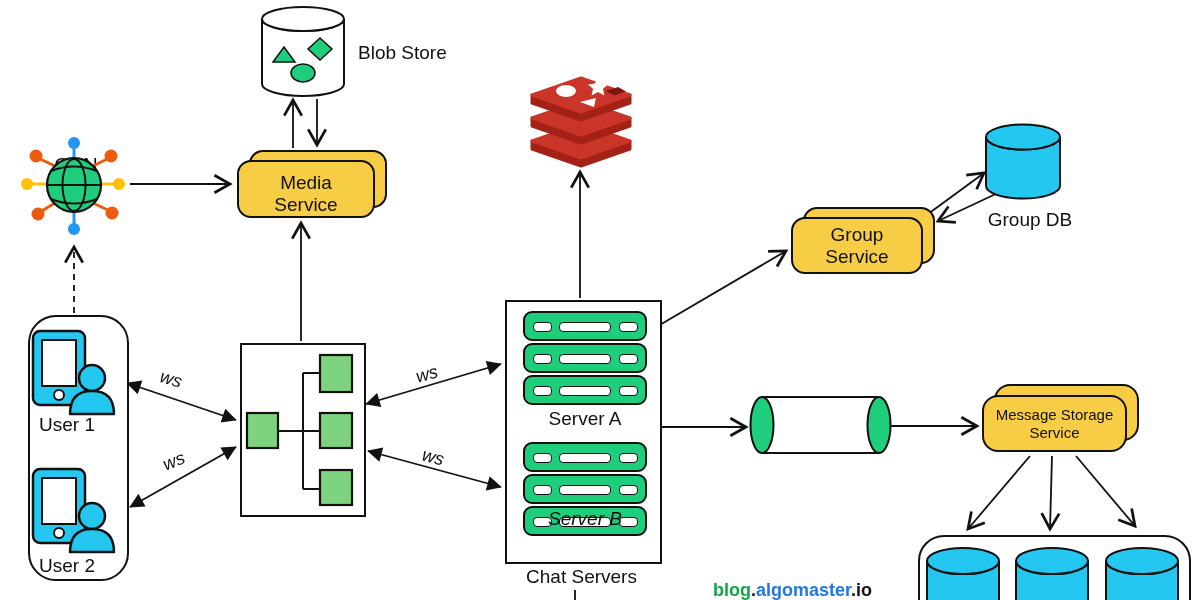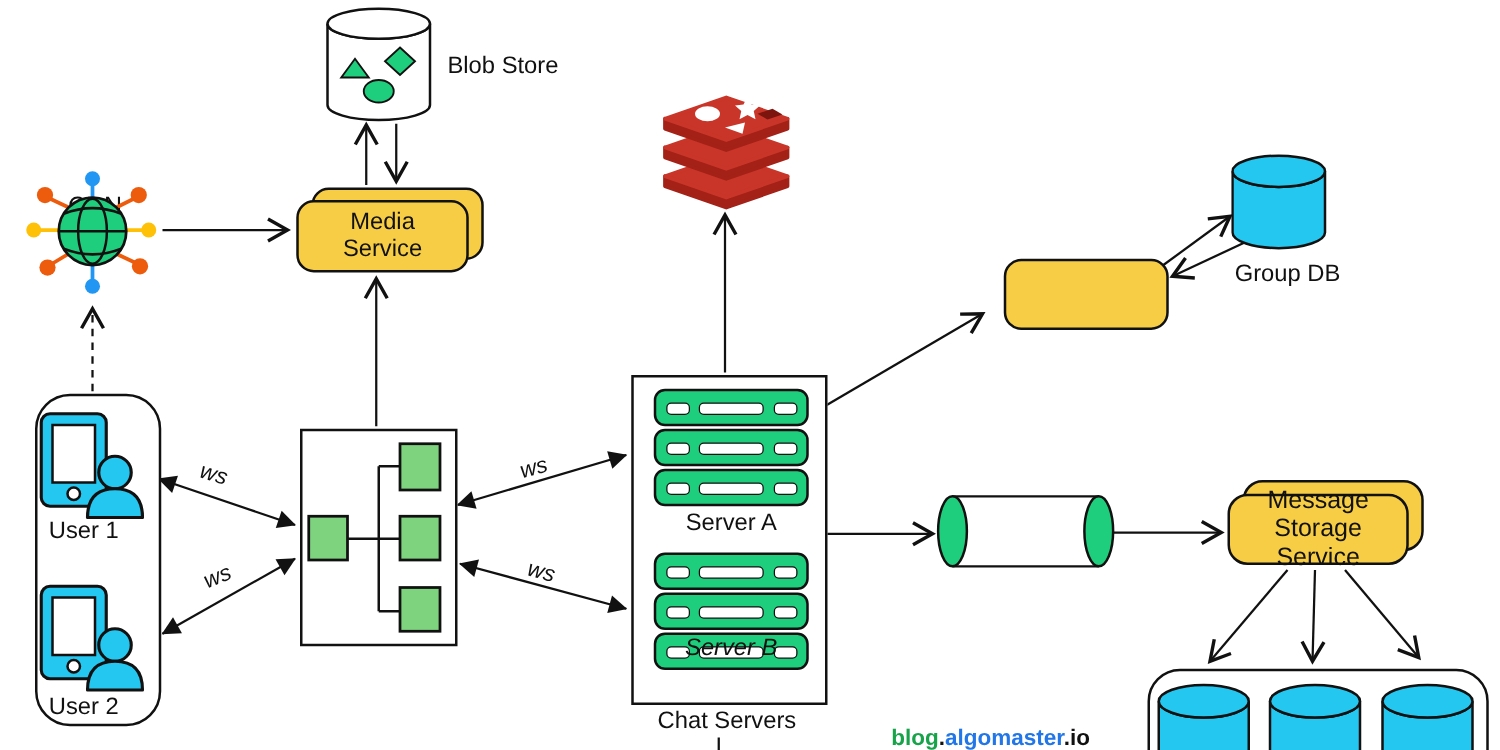--- a/index.html
+++ b/index.html
@@ -145,21 +145,21 @@
       <g fill="#7ED47E" stroke="#111" stroke-width="2.2">
         <rect x="5" y="68" width="31" height="35"></rect>
         <rect x="78" y="10" width="32" height="37"></rect>
         <rect x="78" y="68" width="32" height="35"></rect>
         <rect x="78" y="125" width="32" height="35"></rect>
       </g>
     </svg>
   </div>
 
   <div class="card-back" style="left:249px;top:150px;width:134px;height:54px;"></div>
-  <div class="card" style="left:237px;top:160px;width:134px;height:54px;">
+  <div class="card" style="left:237px;top:160px;width:134px;height:54px;align-items:flex-end;">
     <span style="width:90px;">Media Service</span>
   </div>
 
   <svg class="abs" style="left:259px;top:5px;" width="88" height="94">
     <path d="M3,14 V79 A41,12 0 0 0 85,79 V14 A41,12 0 0 1 3,14 Z" fill="#fff" stroke="#111" stroke-width="2"></path>
     <ellipse cx="44" cy="14" rx="41" ry="12" fill="#fff" stroke="#111" stroke-width="2"></ellipse>
     <g fill="#1ECE7C" stroke="#111" stroke-width="1.5">
       <polygon points="14,57 36,57 25,42"></polygon>
       <polygon points="61,33 73,44 61,55 49,44"></polygon>
       <ellipse cx="44" cy="68" rx="12" ry="9"></ellipse>
@@ -212,36 +212,39 @@
   </div>
   <div class="server-row" style="left:523px;top:506px;">
     <span class="bar s" style="left:8px;"></span>
       <span class="bar l" style="left:34px;"></span>
       <span class="bar s" style="left:94px;"></span>
   </div>
   <div class="lbl" style="left:520px;top:508px;width:130px;font-style:italic;">Server B</div>
   <div class="lbl" style="left:505px;top:566px;width:153px;">Chat Servers</div>
 
   <div class="card-back" style="left:803px;top:207px;width:128px;height:53px;"></div>
+  <div class="card" style="left:791px;top:217px;width:128px;height:53px;">
+    <span style="width:90px;">Group Service</span>
+  </div>
   <svg class="abs" style="left:985px;top:122px;" width="80" height="82">
     <path d="M1,15 V64 A37,12.5 0 0 0 75,64 V15 A37,12.5 0 0 1 1,15 Z" fill="#24C7EF" stroke="#111" stroke-width="2"></path>
     <ellipse cx="38" cy="15" rx="37" ry="12.5" fill="#24C7EF" stroke="#111" stroke-width="2"></ellipse>
   </svg>
   <div class="lbl" style="left:978px;top:209px;width:104px;">Group DB</div>
 
   <svg class="abs" style="left:748px;top:394px;" width="145" height="64">
     <rect x="14" y="3" width="117" height="56" fill="#fff"></rect>
     <line x1="14" y1="3" x2="131" y2="3" stroke="#111" stroke-width="1.8"></line>
     <line x1="14" y1="59" x2="131" y2="59" stroke="#111" stroke-width="1.8"></line>
     <ellipse cx="14" cy="31" rx="11.5" ry="28" fill="#1ECE7C" stroke="#111" stroke-width="2"></ellipse>
     <ellipse cx="131" cy="31" rx="11.5" ry="28" fill="#1ECE7C" stroke="#111" stroke-width="2"></ellipse>
   </svg>
 
   <div class="card-back" style="left:994px;top:384px;width:141px;height:53px;border-radius:16px;"></div>
-  <div class="card" style="left:982px;top:395px;width:141px;height:53px;border-radius:16px;font-size:20px;">
+  <div class="card" style="left:982px;top:395px;width:141px;height:53px;border-radius:16px;font-size:15px;">
     <span style="width:122px;">Message Storage Service</span>
   </div>
 
   <div class="db-tray"></div>
   <svg class="abs" style="left:925px;top:546px;" width="76" height="70">
     <path d="M2,15 V70 H74 V15 A36,13 0 0 1 2,15 Z" fill="#24C7EF" stroke="#111" stroke-width="2"></path>
     <ellipse cx="38" cy="15" rx="36" ry="13" fill="#24C7EF" stroke="#111" stroke-width="2"></ellipse>
   </svg>
   <svg class="abs" style="left:1014px;top:546px;" width="76" height="70">
     <path d="M2,15 V70 H74 V15 A36,13 0 0 1 2,15 Z" fill="#24C7EF" stroke="#111" stroke-width="2"></path>

